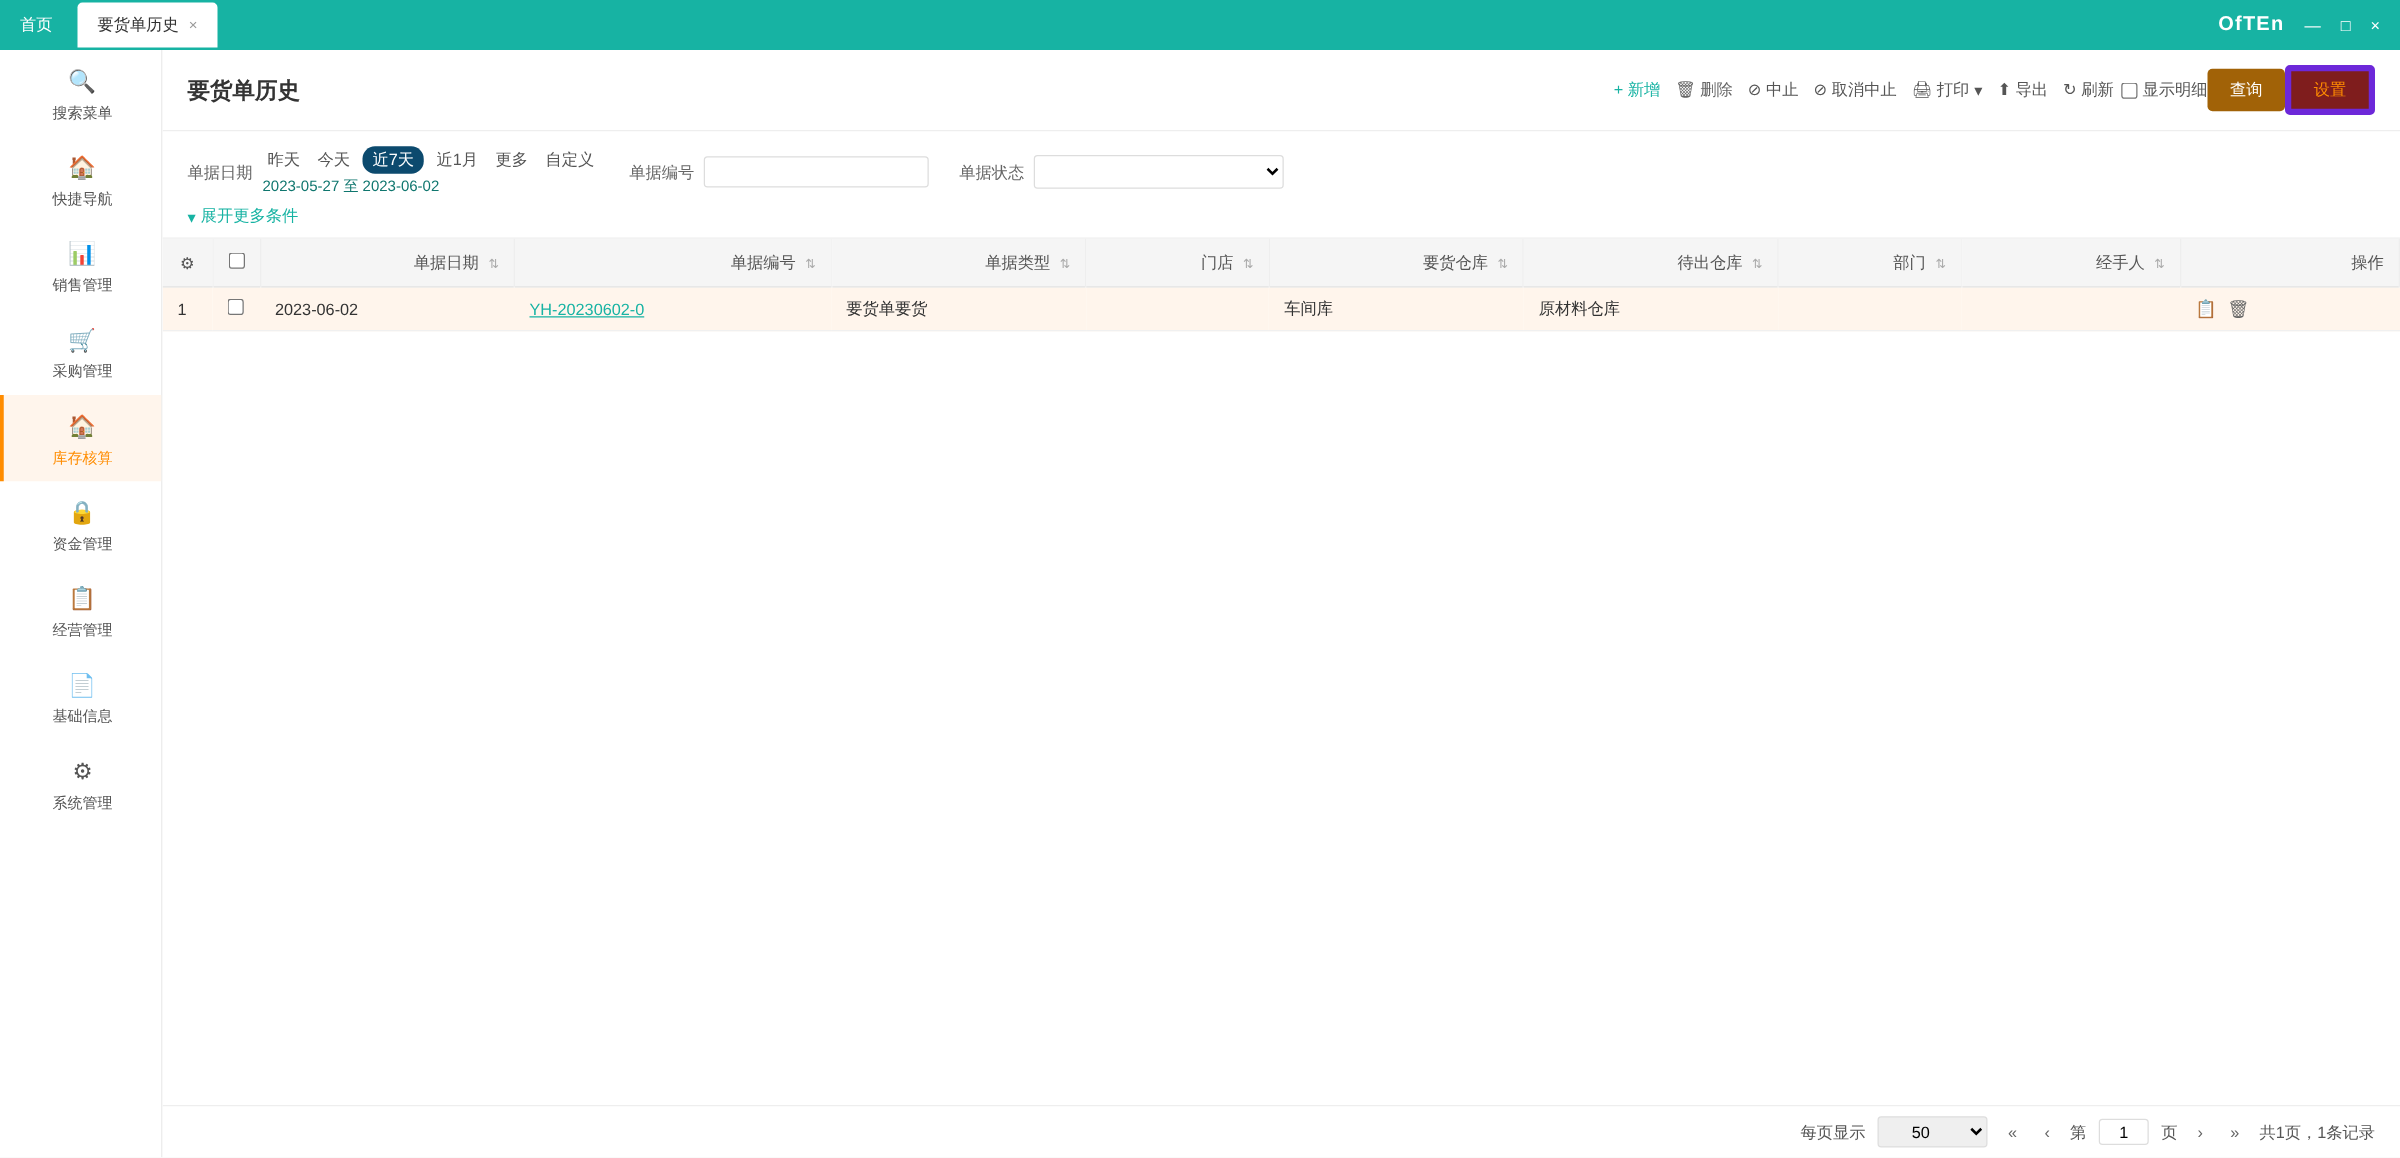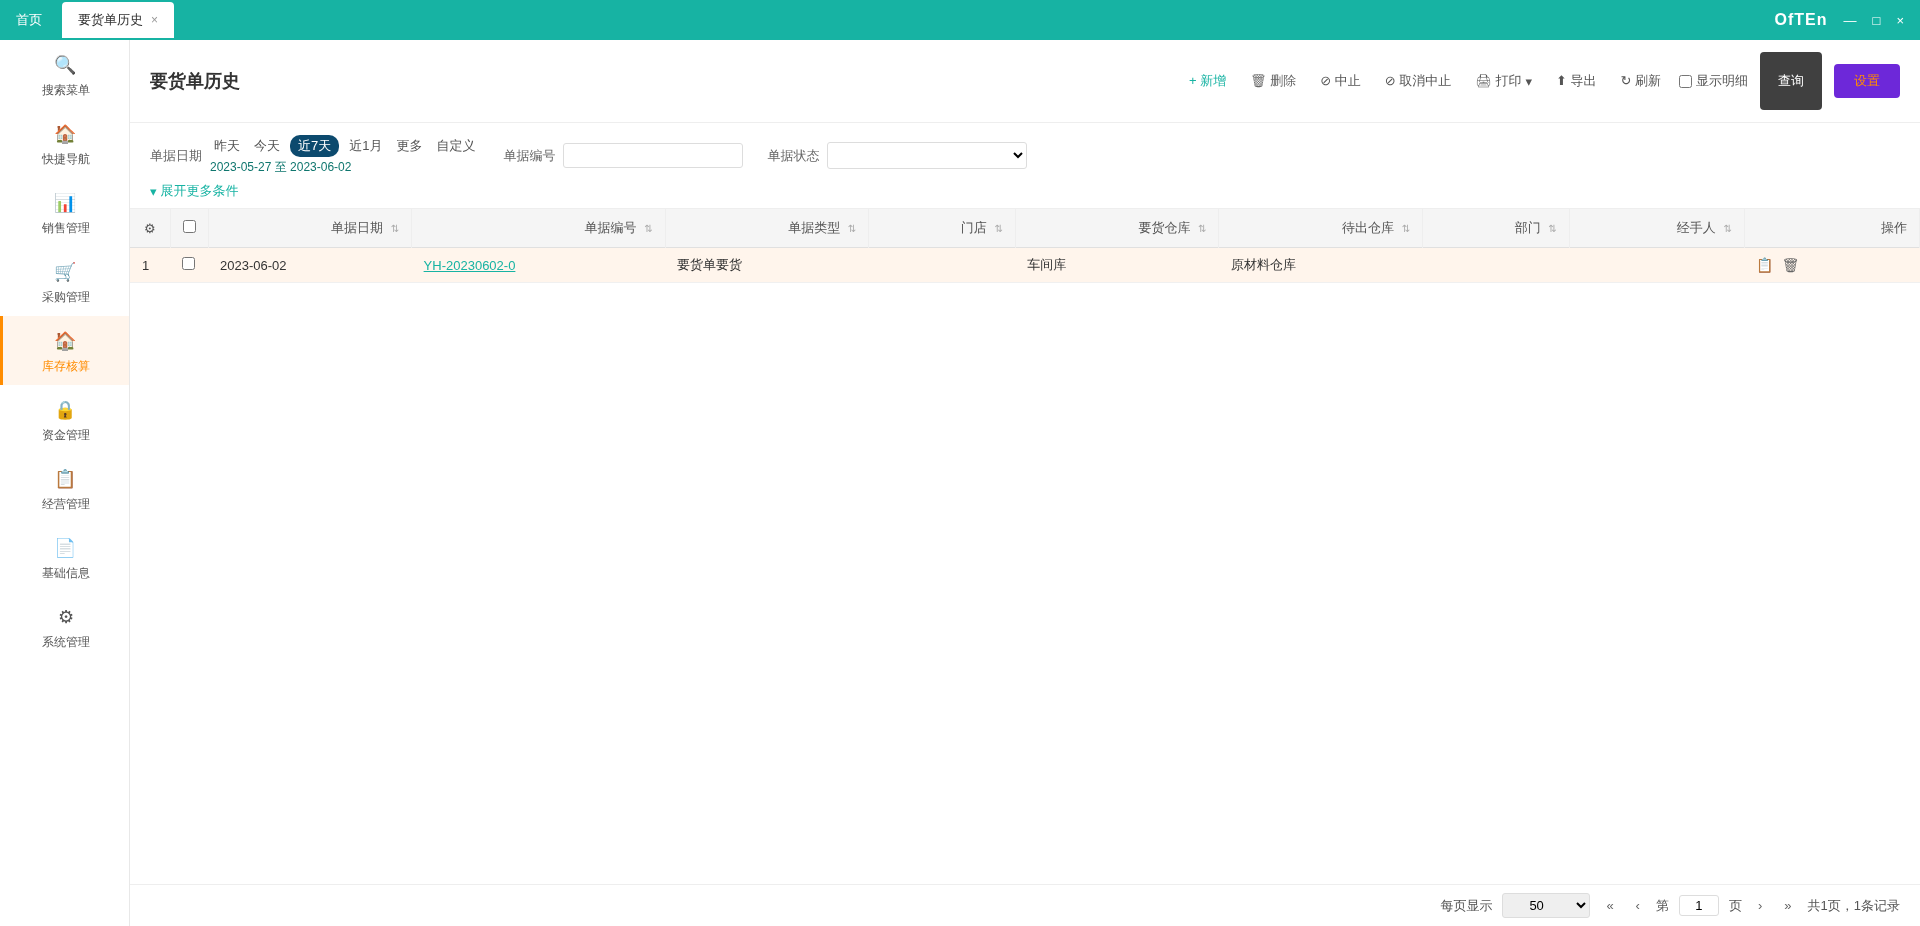--- a/index.html
+++ b/index.html
@@ -104,49 +104,48 @@
     }
     .page-title {
       font-size: 18px;
       font-weight: bold;
       color: #333;
       flex: 1;
     }
     .toolbar {
       display: flex;
       align-items: center;
-      gap: 12px;
     }
     .toolbar-btn {
       display: flex;
       align-items: center;
       gap: 4px;
       cursor: pointer;
       color: #555;
       font-size: 13px;
       padding: 4px 6px;
       border-radius: 3px;
     }
     .toolbar-btn.new-btn {
       color: #17b3a3;
     }
     .toolbar-btn.delete-btn { color: #666; }
     .btn-primary {
-      background: #404040;
+      background: #a16207;
       color: #fff;
       border: none;
-      padding: 20px 18px;
+      padding: 8px 18px;
       border-radius: 4px;
       cursor: pointer;
       font-size: 13px;
     }
     .btn-secondary {
-      background: #6d28d9;
+      background: #7f1d1d;
       color: #ff8c00;
-      border: 2px solid #6d28d9;
+      border: 5px solid #6d28d9;
       padding: 6px 18px;
       border-radius: 4px;
       cursor: pointer;
       font-size: 13px;
     }
     .display-detail-btn {
       display: flex;
       align-items: center;
       gap: 4px;
       font-size: 13px;

